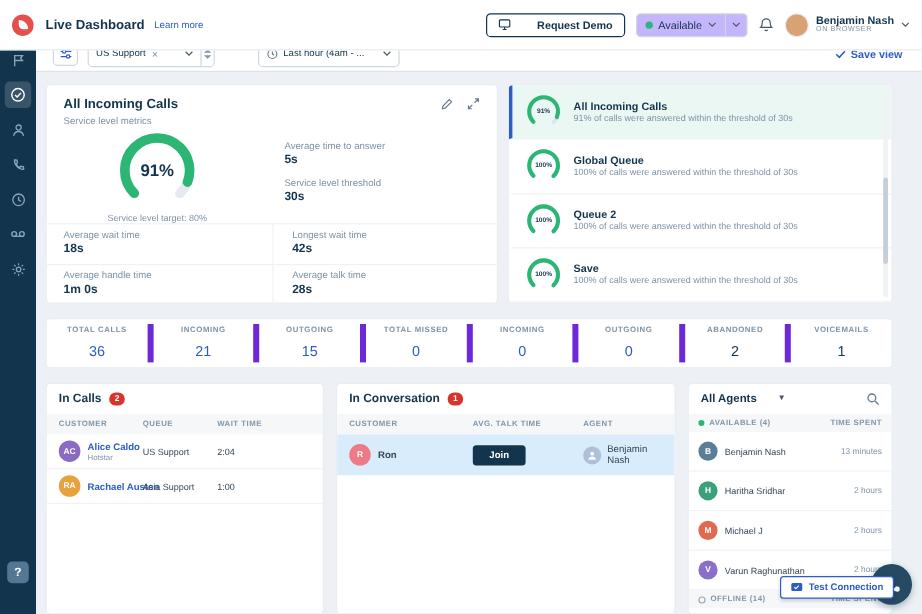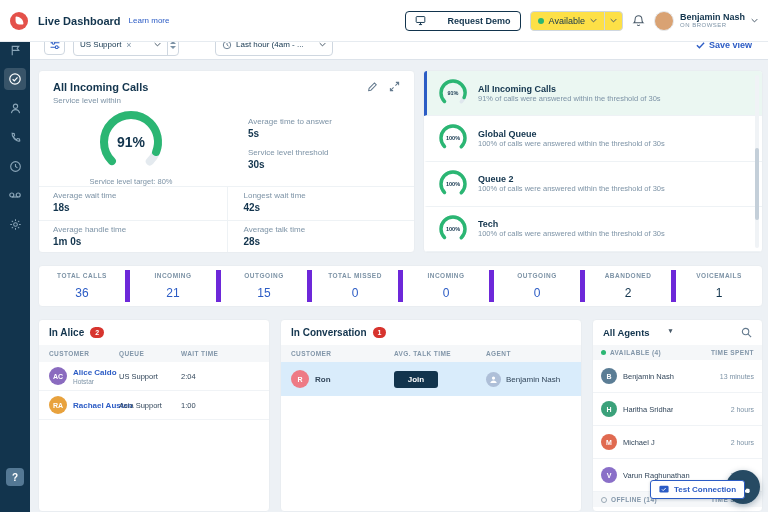--- a/index.html
+++ b/index.html
@@ -7,21 +7,21 @@
   body{font-family:"Liberation Sans",sans-serif;background:#edf1f5;color:#12344d;position:relative;font-size:9px}
   .screen{position:absolute;inset:0;width:768px;height:512px;overflow:hidden}
 
   
   .topbar{position:absolute;left:0;top:0;right:0;height:42px;background:#fff;border-bottom:1px solid #e6ebf0;display:flex;align-items:center;padding:0 10px;z-index:6}
   .logo{width:18px;height:18px;border-radius:50%;background:#e4514a;display:flex;align-items:center;justify-content:center;margin-right:10px;flex:none}
   .page-title{font-size:11px;font-weight:700;color:#12344d}
   .learn-more{font-size:8px;color:#2c5cc5;margin-left:8px;cursor:pointer}
   .tb-right{margin-left:auto;display:flex;align-items:center;gap:9px}
   .btn-demo{display:flex;align-items:center;gap:22px;border:1px solid #12344d;border-radius:4px;background:#fff;height:20px;padding:0 9px;font-size:9px;font-weight:700;color:#12344d;cursor:pointer;font-family:inherit}
-  .avail{display:flex;align-items:flex-end;height:20px;border:1px solid #cfd7e0;border-radius:4px;background:#fde047;font-size:9px;color:#12344d}
+  .avail{display:flex;align-items:flex-end;height:20px;border:1px solid #cfd7e0;border-radius:4px;background:#c4b5fd;font-size:9px;color:#12344d}
   .avail .seg1{display:flex;align-items:center;gap:5px;padding:0 7px;height:100%}
   .avail .seg2{display:flex;align-items:center;padding:0 5px;height:100%;border-left:1px solid #cfd7e0}
   .dot-green{width:6px;height:6px;border-radius:50%;background:#2bb673;flex:none}
   .chev{width:7px;height:5px;display:inline-block}
   .bell{color:#475867;display:flex;align-items:center;cursor:pointer}
   .userbox{display:flex;align-items:center;gap:6px;cursor:pointer}
   .user-avatar{width:20px;height:20px;border-radius:50%;background:#d9a273;border:1px solid #e6ebf0;flex:none}
   .user-meta{display:flex;flex-direction:column;line-height:1.15}
   .user-name{font-size:9px;font-weight:700;color:#12344d}
   .user-status{font-size:6px;color:#7d93a6;letter-spacing:.5px}
@@ -38,38 +38,38 @@
   .select{display:flex;align-items:center;border:1px solid #cfd7e0;border-radius:4px;background:#fff;height:22px;font-size:8px;color:#12344d;cursor:pointer}
   .select .body{display:flex;align-items:center;gap:4px;padding:0 6px}
   .tag-x{color:#7d93a6;font-size:9px;margin-left:1px}
   .stepper{border-left:1px solid #cfd7e0;height:100%;width:11px;display:flex;flex-direction:column;align-items:center;justify-content:center;gap:2px;color:#7d93a6}
   .tri-up{width:0;height:0;border-left:3px solid transparent;border-right:3px solid transparent;border-bottom:3px solid #7d93a6}
   .tri-dn{width:0;height:0;border-left:3px solid transparent;border-right:3px solid transparent;border-top:3px solid #7d93a6}
   .time-select{margin-left:36px;width:118px}
   .save-view{margin-left:auto;display:flex;align-items:center;gap:4px;color:#2c5cc5;font-size:9px;font-weight:700;cursor:pointer}
 
   
-  .content{position:absolute;left:30px;top:60px;right:0;bottom:0;padding:10px 5px 0 8px;overflow:hidden}
+  .content{position:absolute;left:30px;top:60px;right:0;bottom:0;padding:10px 24px 0 8px;overflow:hidden}
   .card{background:#fff;border:1px solid #e9edf1;border-radius:4px}
   .row1{display:flex;gap:8px;height:183px;margin-bottom:12px}
   .row2{display:flex;gap:10px;height:193px}
 
   
   .service-card{width:377px;position:relative;padding:10px 14px;flex:none}
   .sv-head{display:flex;justify-content:space-between;align-items:flex-start}
   .sv-title{font-size:11px;font-weight:700;color:#12344d}
   .sv-sub{font-size:8px;color:#7d93a6;margin-top:3px}
   .sv-icons{display:flex;gap:11px;color:#647a8e}
   .sv-icons span{cursor:pointer;display:flex}
   .sv-body{display:flex;margin-top:4px}
   .gauge-col{width:156px;text-align:center}
   .gauge{position:relative;width:66px;height:66px;margin:0 auto}
   .gauge .pct{position:absolute;inset:0;display:flex;align-items:center;justify-content:center;font-size:14px;font-weight:700;color:#12344d}
   .target{font-size:7.5px;color:#7d93a6;margin-top:2px}
-  .sv-metrics{margin-left:39px;padding-top:8px}
+  .sv-metrics{margin-left:28px;padding-top:8px}
   .m-label{font-size:8px;color:#7d93a6}
   .m-value{font-size:10px;font-weight:700;color:#12344d;margin:2px 0 9px}
   .sv-grid{position:absolute;left:0;right:0;bottom:0;height:66px;border-top:1px solid #eef2f5;display:grid;grid-template-columns:1fr 1fr;grid-template-rows:1fr 1fr}
   .sv-cell{padding:4px 14px 0}
   .sv-cell.c2{border-left:1px solid #eef2f5;padding-left:16px}
   .sv-cell.r2{border-top:1px solid #eef2f5}
   .sv-cell .m-value{margin:2px 0 0}
 
   
   .queue-card{flex:1;position:relative;display:flex;flex-direction:column;overflow:hidden}
@@ -284,21 +284,21 @@
   </div>
 
   <main class="content">
 
     <div class="row1">
 
       <section class="card service-card">
         <div class="sv-head">
           <div>
             <div class="sv-title">All Incoming Calls</div>
-            <div class="sv-sub">Service level within</div>
+            <div class="sv-sub">Service level metrics</div>
           </div>
           <div class="sv-icons">
             <span>
                 <svg width="11" height="11" viewBox="0 0 12 12" fill="none" stroke="currentColor" stroke-width="1.1">
                   <path d="M1.8 10.5l.5-2.5 5.8-5.8 2 2-5.8 5.8z"></path>
                 </svg>
               </span>
             <span>
                 <svg width="11" height="11" viewBox="0 0 12 12" fill="none" stroke="currentColor" stroke-width="1.1">
                   <path d="M7.5 1.5h3v3M4.5 10.5h-3v-3M10.5 1.5L7 5M1.5 10.5L5 7"></path>
@@ -388,21 +388,21 @@
         </div>
         <div class="q-item">
           <span class="qgauge">
             <svg width="30" height="30" viewBox="0 0 30 30">
               <circle cx="15" cy="15" r="12" fill="none" stroke="#dfe7ed" stroke-width="3.4" stroke-linecap="round" transform="rotate(135 15 15)" stroke-dasharray="56.548667764616276 75.39822368615503"></circle>
               <circle cx="15" cy="15" r="12" fill="none" stroke="#2bb673" stroke-width="3.4" stroke-linecap="round" transform="rotate(135 15 15)" stroke-dasharray="56.548667764616276 75.39822368615503"></circle>
             </svg>
             <span class="pct">100%</span>
           </span>
           <span>
-            <div class="q-name">Tech</div>
+            <div class="q-name">Save</div>
             <div class="q-desc">100% of calls were answered within the threshold of 30s</div>
           </span>
         </div>
         <span class="q-scrollbar">
             <span class="q-thumb"></span>
           </span>
       </section>
     </div>
 
     <section class="card stats">
@@ -437,21 +437,21 @@
       <div class="stat">
           <div class="stat-label">VOICEMAILS</div>
           <div class="stat-value dark">1</div>
         </div>
     </section>
 
     <div class="row2">
 
       <section class="card tcard inqueue-card">
         <div class="card-head">
-          <span class="card-title">In Alice</span>
+          <span class="card-title">In Calls</span>
           <span class="badge">2</span>
         </div>
         <div class="tbl-head">
           <span>CUSTOMER</span>
             <span>QUEUE</span>
             <span>WAIT TIME</span>
         </div>
         <div class="trow">
           <span class="cust">
             <span class="avatar" style="background: rgb(138, 107, 191);">AC</span>

